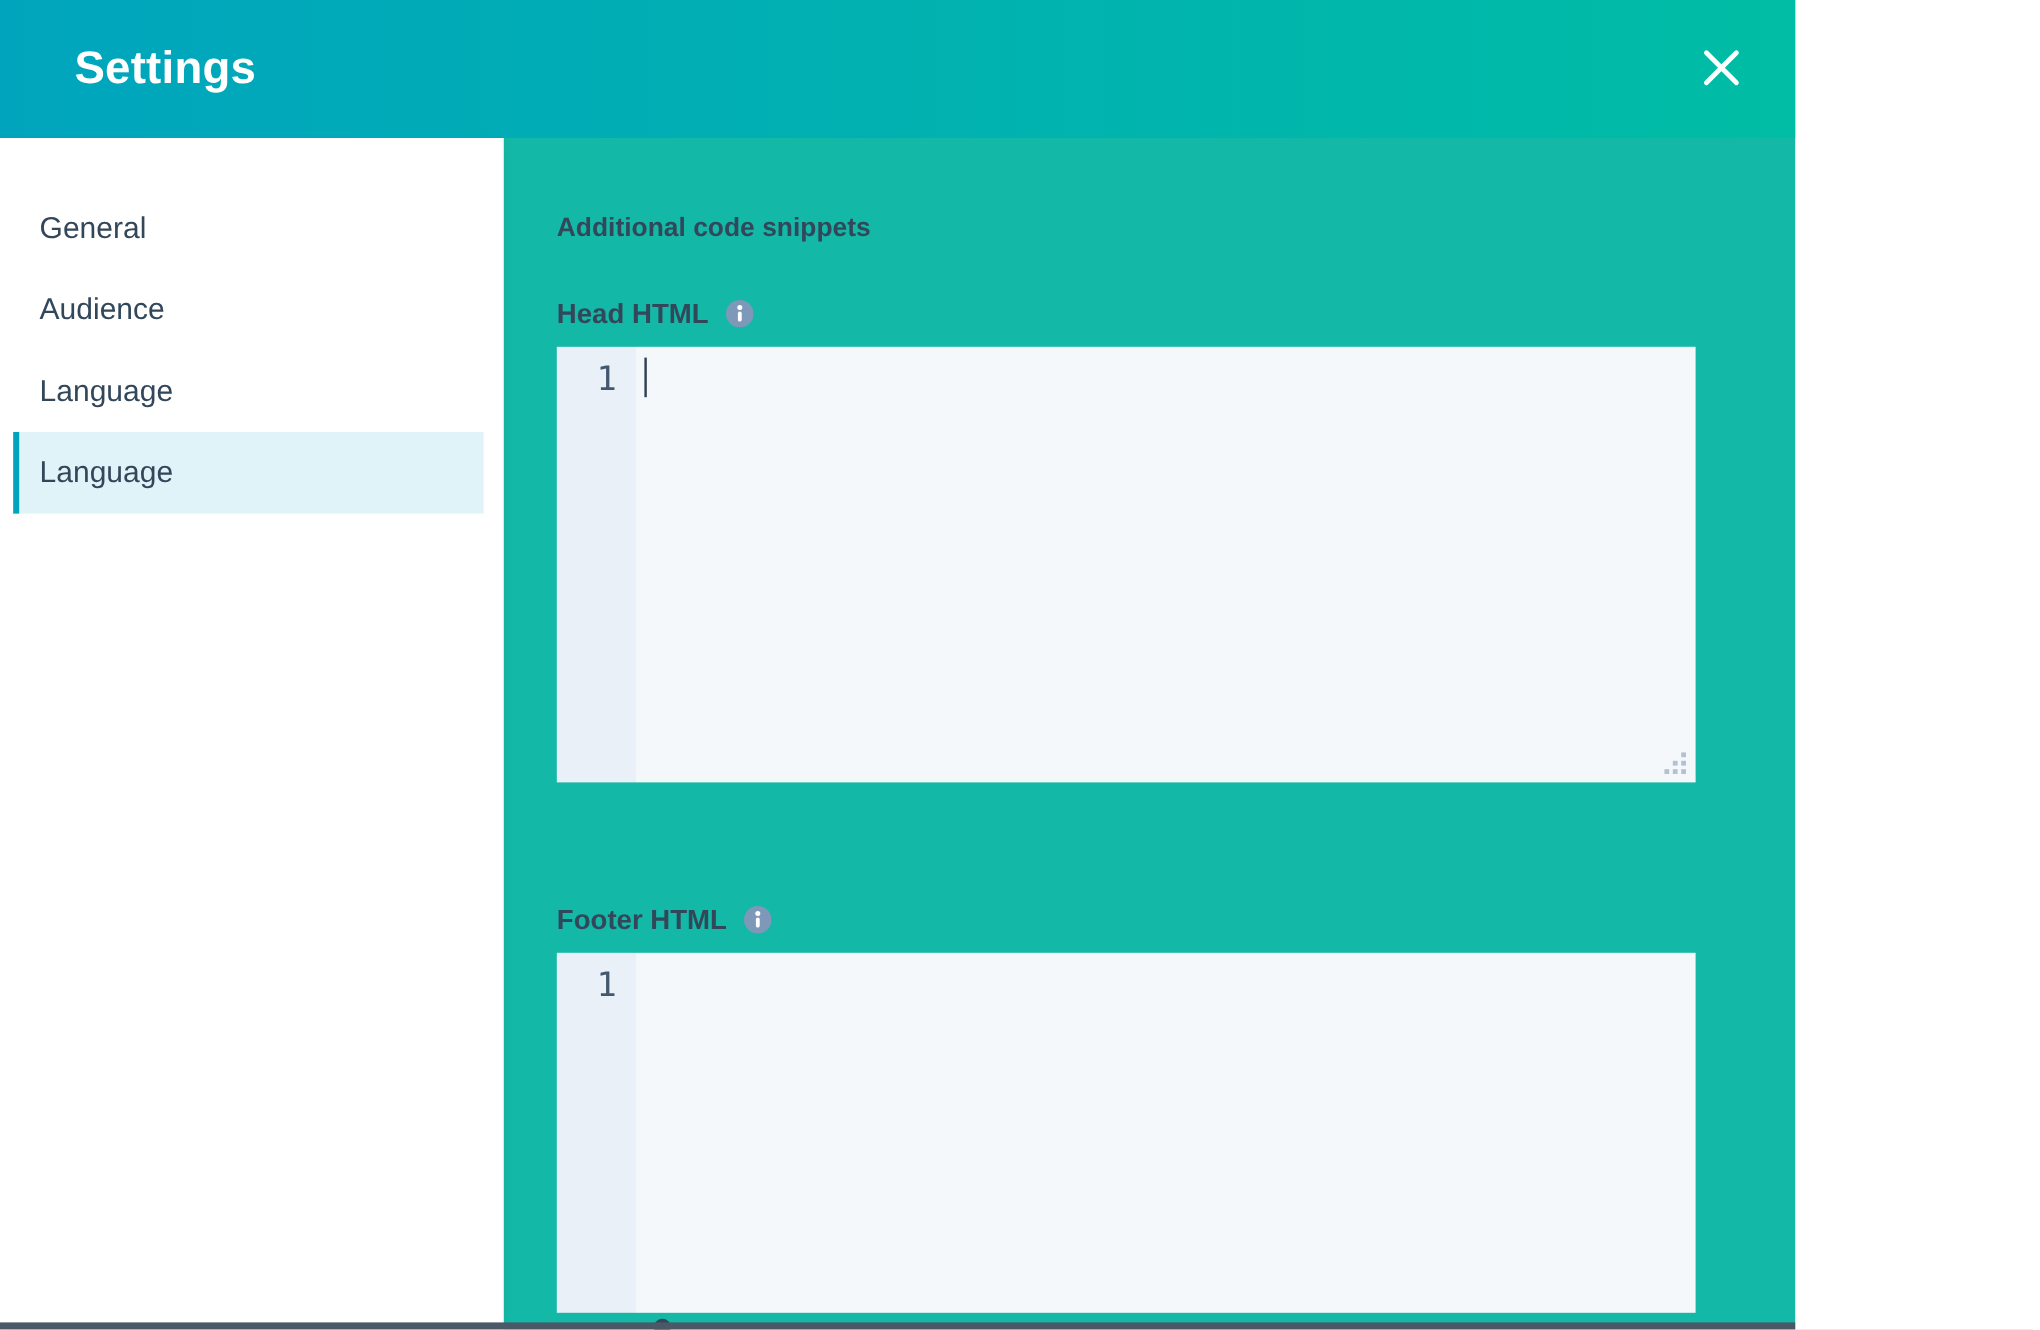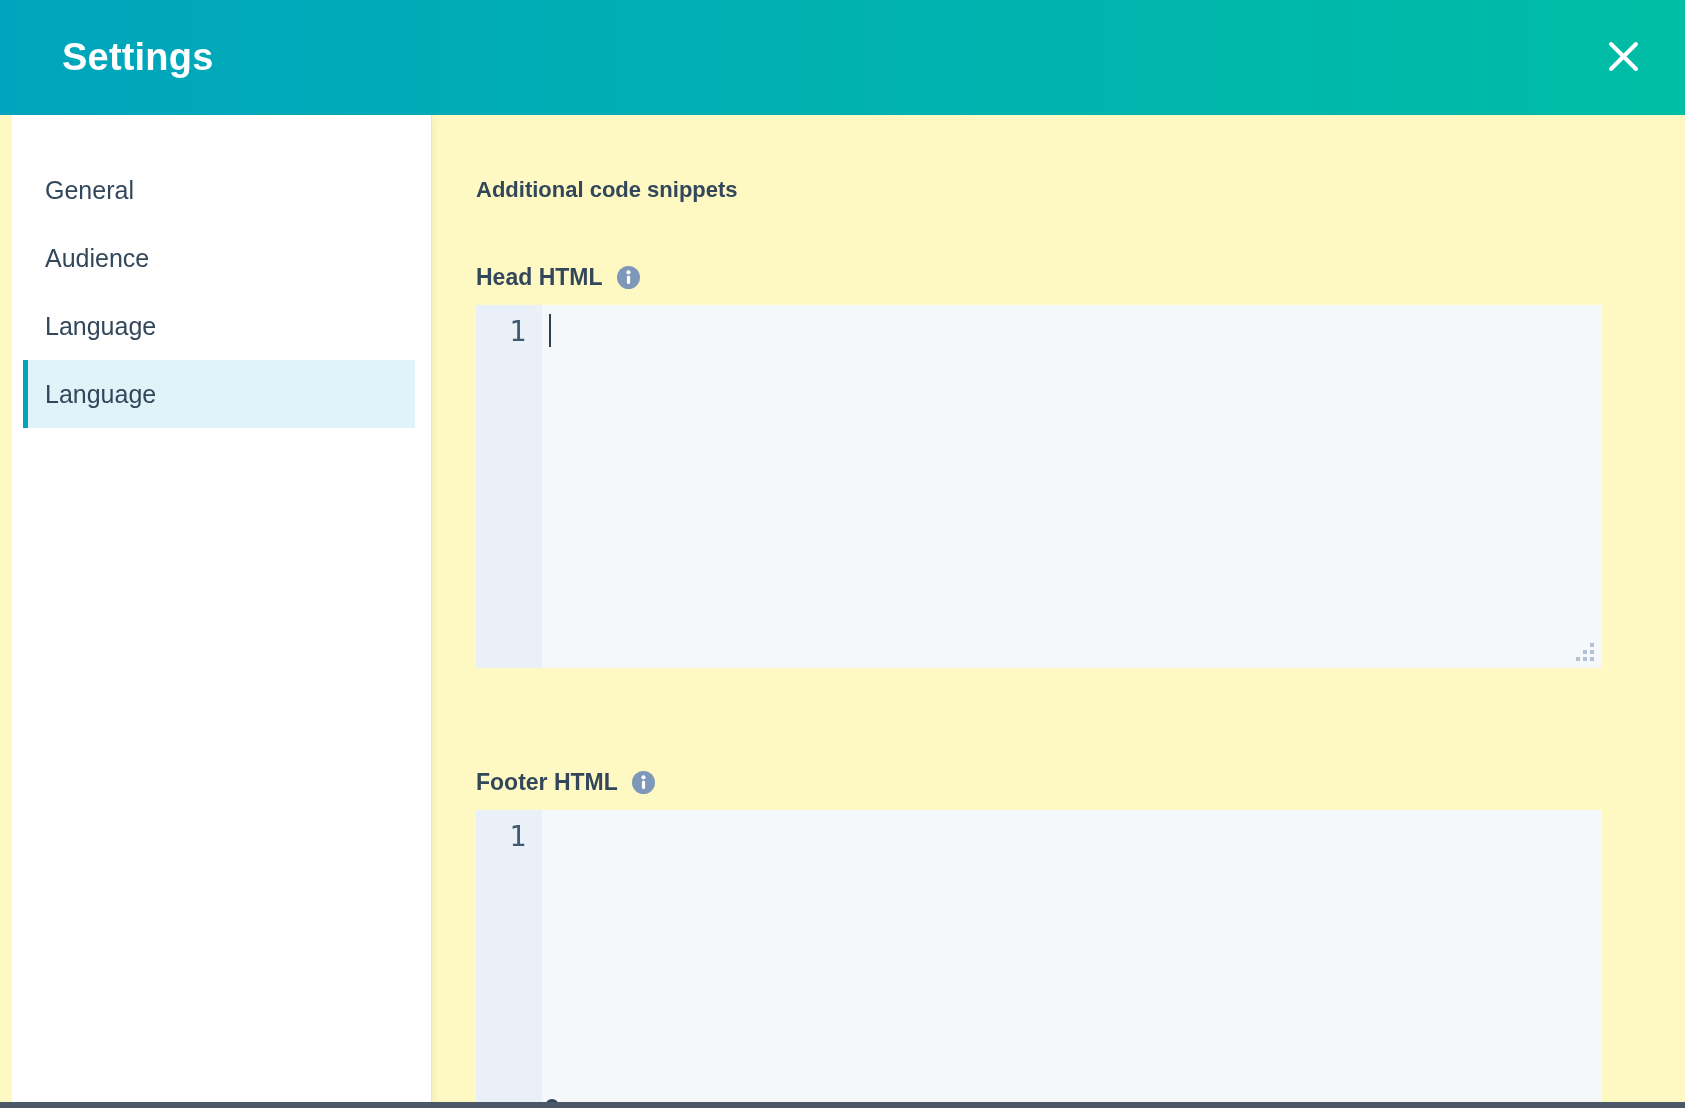--- a/index.html
+++ b/index.html
@@ -2,39 +2,39 @@
 <html><head>
 <meta charset="utf-8">
 <style>
   * { margin: 0; padding: 0; box-sizing: border-box; }
   html, body {
     width: 1700px; height: 1108px;
     font-family: "Liberation Sans", sans-serif;
     background: #ffffff;
     overflow: hidden;
   }
-  .modal { position: relative; width: 1685px; height: 1108px; background:#fef9c3; }
+  .modal { position: relative; width: 1496px; height: 1108px; background:#14b8a6; }
 
   
   .header {
     height: 115px;
     background: linear-gradient(90deg, #00a5bd 0%, #00bda5 100%);
     display: flex; align-items: center;
     padding: 0 40px 0 62px;
   }
   .header-title {
     color: #ffffff; font-size: 38px; font-weight: bold; letter-spacing: 0.2px;
   }
   .close-btn {
     margin-left: auto; background: transparent; border: none; cursor: pointer;
     width: 44px; height: 44px; display: flex; align-items: center; justify-content: center;
   }
 
   
-  .body-row { display: flex; height: 993px; padding-left: 12px; }
+  .body-row { display: flex; height: 993px; }
 
   
   .sidebar {
     width: 420px; background: #ffffff; flex: 0 0 420px;
     border-right: 1px solid #e0e4ea;
     box-shadow: 5px 0 8px -5px rgba(45,62,80,0.10);
     padding-top: 41px;
     z-index: 2;
   }
   .nav-item {
@@ -53,21 +53,21 @@
   .main {
     flex: 1; padding: 0 83px 0 44px; position: relative; overflow: hidden;
   }
   .page-title {
     margin-top: 53px;
     font-size: 22px; font-weight: bold; color: #33475b; line-height: 44px;
   }
   .field-label-row {
     display: flex; align-items: center; gap: 14px; height: 28px;
   }
-  .field-label-row.head-row { margin-top: 51px; }
+  .field-label-row.head-row { margin-top: 35px; }
   .field-label-row.footer-row { margin-top: 100px; }
   .field-label { font-size: 23px; font-weight: bold; color: #33475b; }
   .info-icon { width: 23px; height: 23px; display: inline-block; cursor: pointer; }
 
   .code-editor {
     display: flex; margin-top: 14px; width: 100%;
     position: relative; cursor: text;
   }
   .code-editor.head-editor { height: 363px; }
   .code-editor.footer-editor { height: 300px; }

